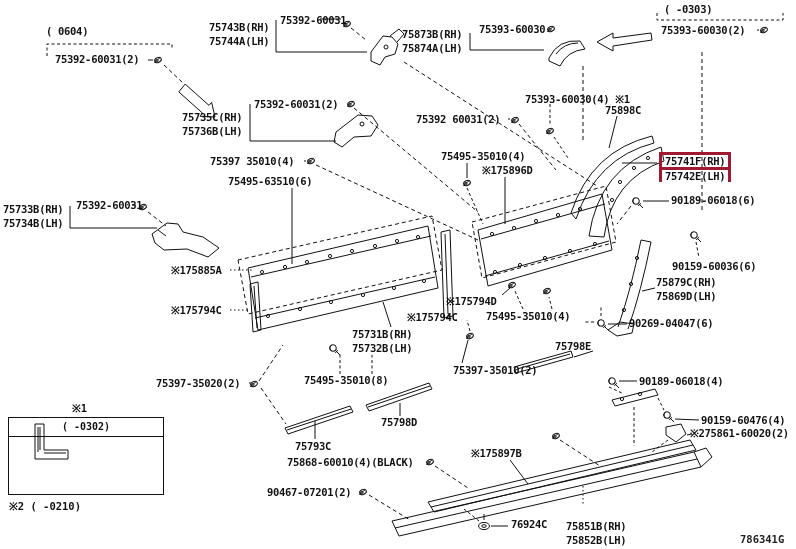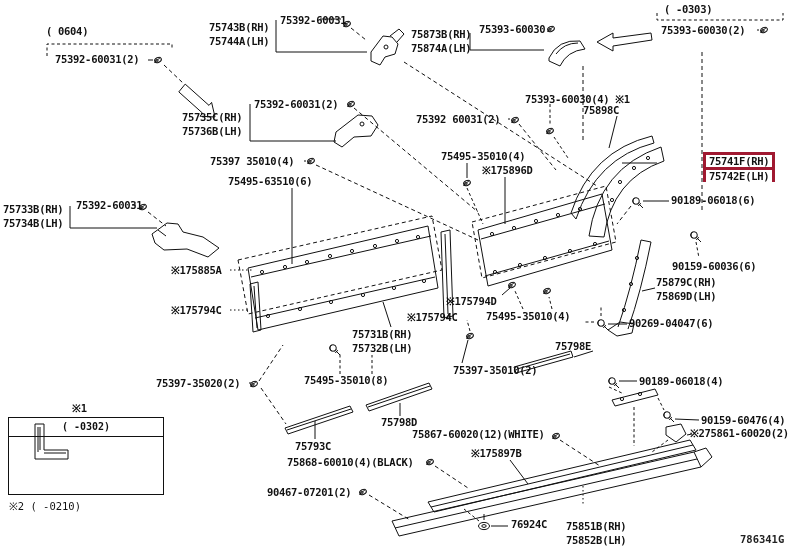--- a/index.html
+++ b/index.html
@@ -1,35 +1,35 @@
 <!DOCTYPE html>
 <html><head>
 <meta charset="utf-8">
 <style>
   html,body{margin:0;padding:0;background:#fff;}
   .stage{position:relative;width:796px;height:549px;background:#ffffff;overflow:hidden;
          font-family:"DejaVu Sans Mono",monospace;}
   svg{position:absolute;left:0;top:0;}
   .lbl{position:absolute;font-size:10.5px;font-weight:700;color:#111;
        white-space:pre-line;line-height:13.5px;letter-spacing:-0.3px;}
-  .sel-wrap{position:absolute;margin-left:44px;}
+  .sel-wrap{position:absolute;}
   .sel-box{display:inline-block;border:3px solid #a01931;padding:0 3px;font-size:10.5px;
            font-weight:700;color:#111;letter-spacing:-0.3px;}
   .sel-lh{display:block;border-left:3px solid #a01931;border-right:3px solid #a01931;
           padding:0 3px;margin:0 0 0 0;font-size:10.5px;font-weight:700;color:#111;
           letter-spacing:-0.3px;width:max-content;}
   .notebox{position:absolute;left:8px;top:417px;width:154px;height:76px;
            border:1.5px solid #111;display:flex;}
   .nb-col{flex:1;position:relative;}
   .nb-col + .nb-col{border-left:1.5px dashed #111;}
   .nb-head{height:18px;border-bottom:1.5px solid #111;text-align:center;
            font-size:10px;font-weight:700;color:#111;line-height:18px;}
   .nb-body{display:flex;justify-content:center;}
   .nb-title{position:absolute;left:72px;top:401px;font-size:10.5px;font-weight:700;color:#111;}
-  .footnote{position:absolute;left:9px;top:499px;font-size:10.5px;font-weight:400;color:#111;}
+  .footnote{position:absolute;left:9px;top:499px;font-size:10.5px;font-weight:700;color:#111;}
   .figcode{position:absolute;left:740px;top:533px;font-size:10.5px;font-weight:700;color:#222;}
 </style>
 </head>
 <body>
 
 <div class="stage">
 
 <svg width="796" height="549" viewBox="0 0 796 549">
   <defs>
     <g id="sym-clip" stroke="#111" fill="#fff" stroke-width="1">
@@ -259,27 +259,27 @@
     <use href="#sym-clip" x="430" y="462"></use>
     <use href="#sym-clip" x="363" y="492"></use>
   </g>
 </svg>
 
 <div class="lbl" style="left:46px;top:25px">(  0604)</div>
 <div class="lbl" style="left:55px;top:53px">75392-60031(2)</div>
 <div class="lbl" style="left:209px;top:21px">75743B(RH)
 75744A(LH)</div>
 <div class="lbl" style="left:280px;top:14px">75392-60031</div>
-<div class="lbl" style="left:411px;top:28px">75873B(RH)
+<div class="lbl" style="left:402px;top:28px">75873B(RH)
 75874A(LH)</div>
 <div class="lbl" style="left:479px;top:23px">75393-60030</div>
 <div class="lbl" style="left:664px;top:3px">(  -0303)</div>
 <div class="lbl" style="left:661px;top:24px">75393-60030(2)</div>
 <div class="lbl" style="left:525px;top:93px">75393-60030(4) ※1</div>
-<div class="lbl" style="left:583px;top:104px">75898C</div>
+<div class="lbl" style="left:605px;top:104px">75898C</div>
 <div class="lbl" style="left:182px;top:111px">75735C(RH)
 75736B(LH)</div>
 <div class="lbl" style="left:254px;top:98px">75392-60031(2)</div>
 <div class="lbl" style="left:416px;top:113px">75392 60031(2)</div>
 <div class="lbl" style="left:210px;top:155px">75397 35010(4)</div>
 <div class="lbl" style="left:228px;top:175px">75495-63510(6)</div>
 <div class="lbl" style="left:441px;top:150px">75495-35010(4)</div>
 <div class="lbl" style="left:482px;top:164px">※175896D</div>
 
 <div class="sel-wrap" style="left:659px;top:150px">
@@ -301,21 +301,20 @@
 75732B(LH)</div>
 <div class="lbl" style="left:446px;top:295px">※175794D</div>
 <div class="lbl" style="left:407px;top:311px">※175794C</div>
 <div class="lbl" style="left:486px;top:310px">75495-35010(4)</div>
 <div class="lbl" style="left:453px;top:364px">75397-35010(2)</div>
 <div class="lbl" style="left:555px;top:340px">75798E</div>
 <div class="lbl" style="left:156px;top:377px">75397-35020(2)</div>
 <div class="lbl" style="left:304px;top:374px">75495-35010(8)</div>
 <div class="lbl" style="left:381px;top:416px">75798D</div>
 <div class="lbl" style="left:295px;top:440px">75793C</div>
-<div class="lbl" style="left:412px;top:428px">75867-60020(12)(WHITE)</div>
 <div class="lbl" style="left:287px;top:456px">75868-60010(4)(BLACK)</div>
 <div class="lbl" style="left:267px;top:486px">90467-07201(2)</div>
 <div class="lbl" style="left:471px;top:447px">※175897B</div>
 <div class="lbl" style="left:511px;top:518px">76924C</div>
 <div class="lbl" style="left:566px;top:520px">75851B(RH)
 75852B(LH)</div>
 <div class="lbl" style="left:639px;top:375px">90189-06018(4)</div>
 <div class="lbl" style="left:701px;top:414px">90159-60476(4)</div>
 <div class="lbl" style="left:690px;top:427px">※275861-60020(2)</div>
 

